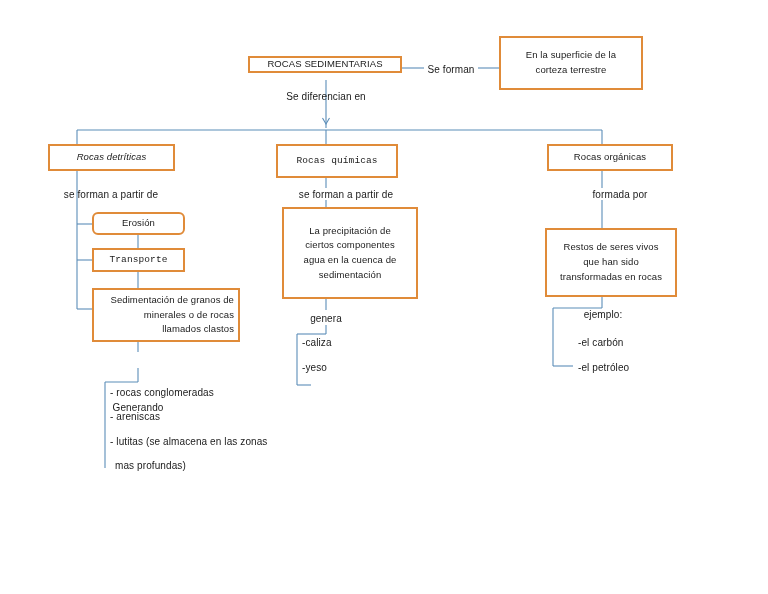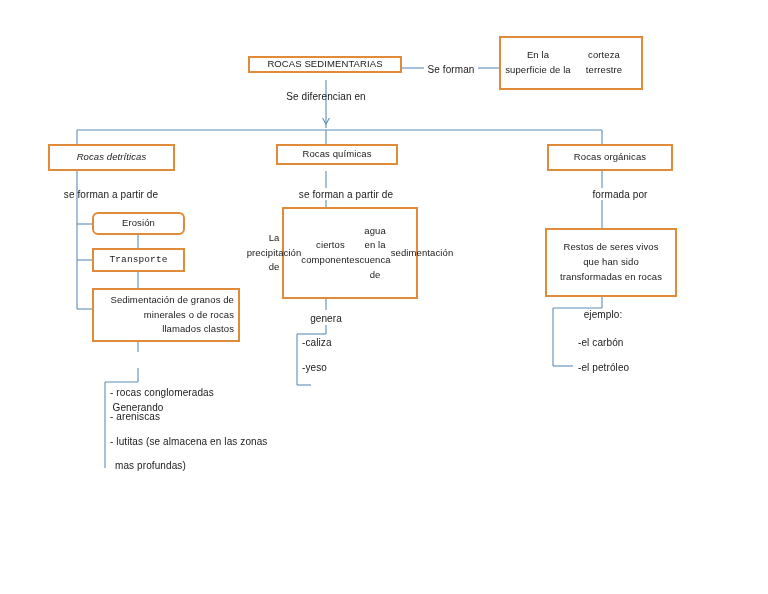--- a/index.html
+++ b/index.html
@@ -98,30 +98,30 @@
       <path d="M553,308 L602,308"></path>
       <path d="M553,308 L553,366"></path>
       <path d="M553,366 L573,366"></path>
     </g>
   </svg>
 
   <div class="node" style="left:248px; top:56px; width:154px; height:17px;">
     <span>ROCAS SEDIMENTARIAS</span>
   </div>
 
-  <div class="node" style="left:499px; top:36px; width:144px; height:54px; flex-direction:row;">
+  <div class="node" style="left:499px; top:36px; width:144px; height:54px; flex-direction:column;">
     <span>En la superficie de la</span>
     <span>corteza terrestre</span>
   </div>
 
   <div class="node" style="left:48px; top:144px; width:127px; height:27px;font-style:italic;">
     <span>Rocas detríticas</span>
   </div>
 
-  <div class="node" style="left:276px; top:144px; width:122px; height:21px;">
+  <div class="node" style="left:276px; top:144px; width:122px; height:34px;font-family:Liberation Mono, monospace;">
     <span>Rocas químicas</span>
   </div>
 
   <div class="node" style="left:547px; top:144px; width:126px; height:27px;">
     <span>Rocas orgánicas</span>
   </div>
 
   <div class="node" style="left:92px; top:212px; width:93px; height:23px;border-radius:6px;">
     <span>Erosión</span>
   </div>
@@ -129,21 +129,21 @@
   <div class="node" style="left:92px; top:248px; width:93px; height:24px;font-family:Liberation Mono, monospace;">
     <span>Transporte</span>
   </div>
 
   <div class="node" style="left:92px; top:288px; width:148px; height:54px; flex-direction:column;text-align:right;">
     <span>Sedimentación de granos de</span>
     <span>minerales o de rocas</span>
     <span>llamados clastos</span>
   </div>
 
-  <div class="node" style="left:282px; top:207px; width:136px; height:92px; ">
+  <div class="node" style="left:282px; top:207px; width:136px; height:92px; flex-direction:column;">
     <span>La precipitación de</span>
     <span>ciertos componentes</span>
     <span>agua en la cuenca de</span>
     <span>sedimentación</span>
   </div>
 
   <div class="node" style="left:545px; top:228px; width:132px; height:69px; flex-direction:column;">
     <span>Restos de seres vivos</span>
     <span>que han sido</span>
     <span>transformadas en rocas</span>

